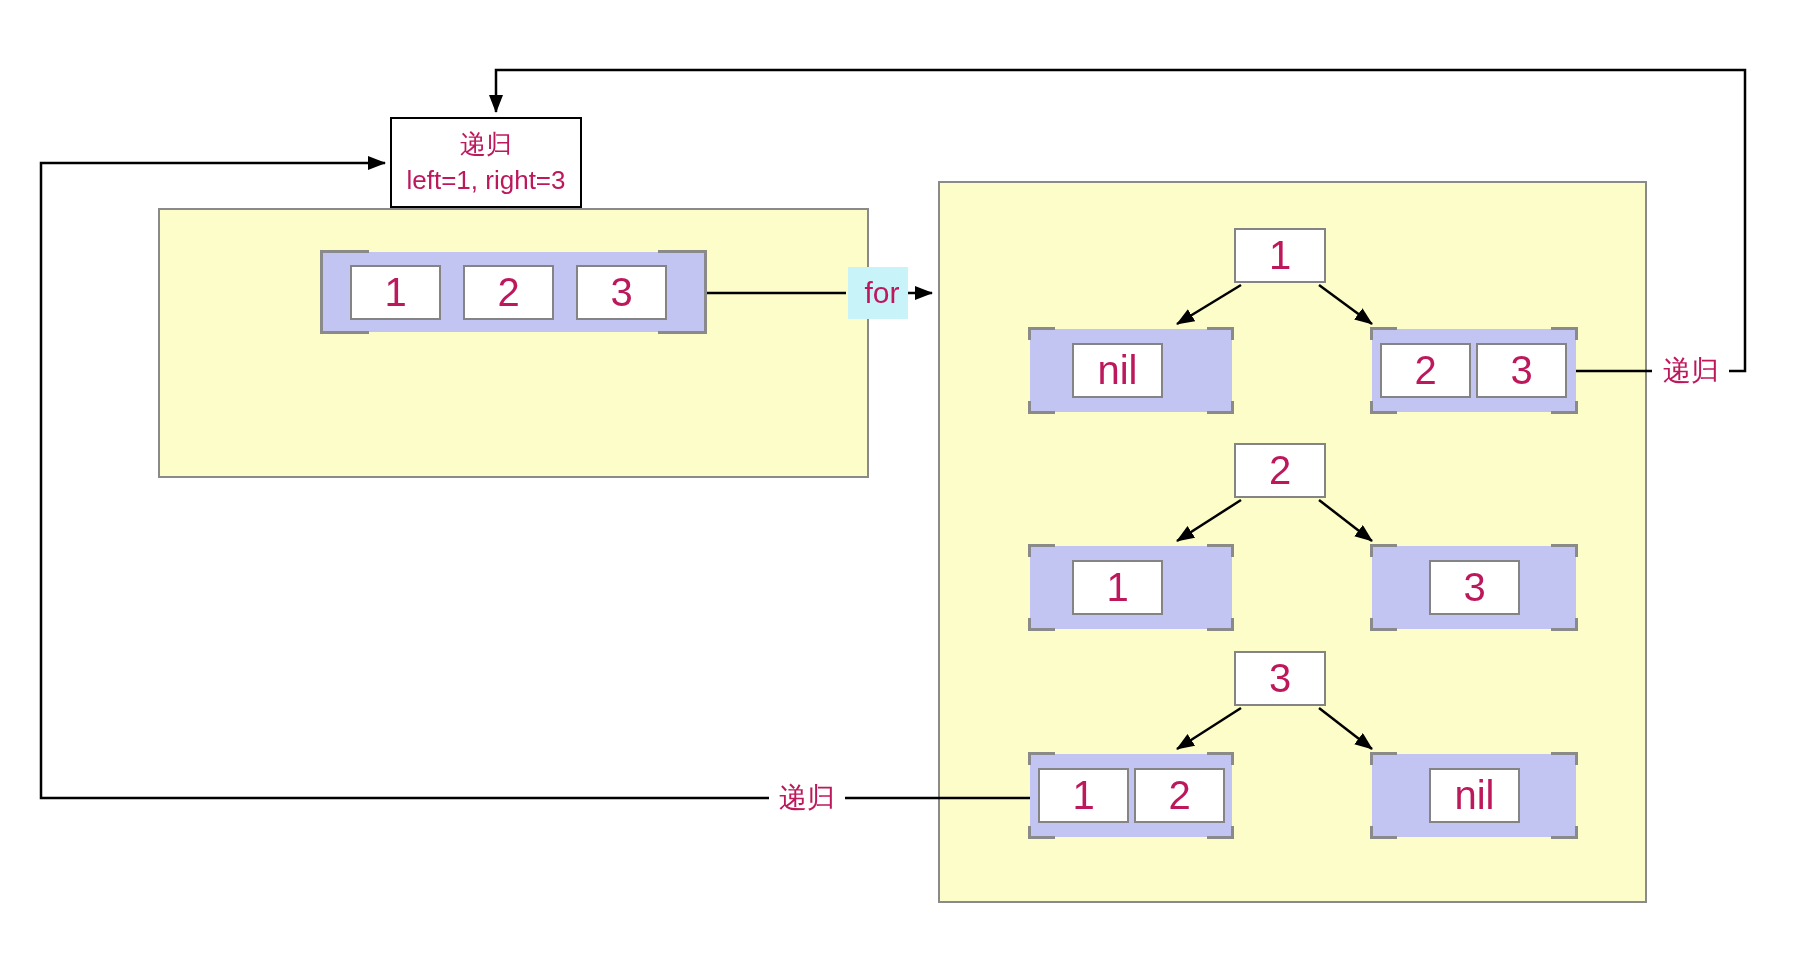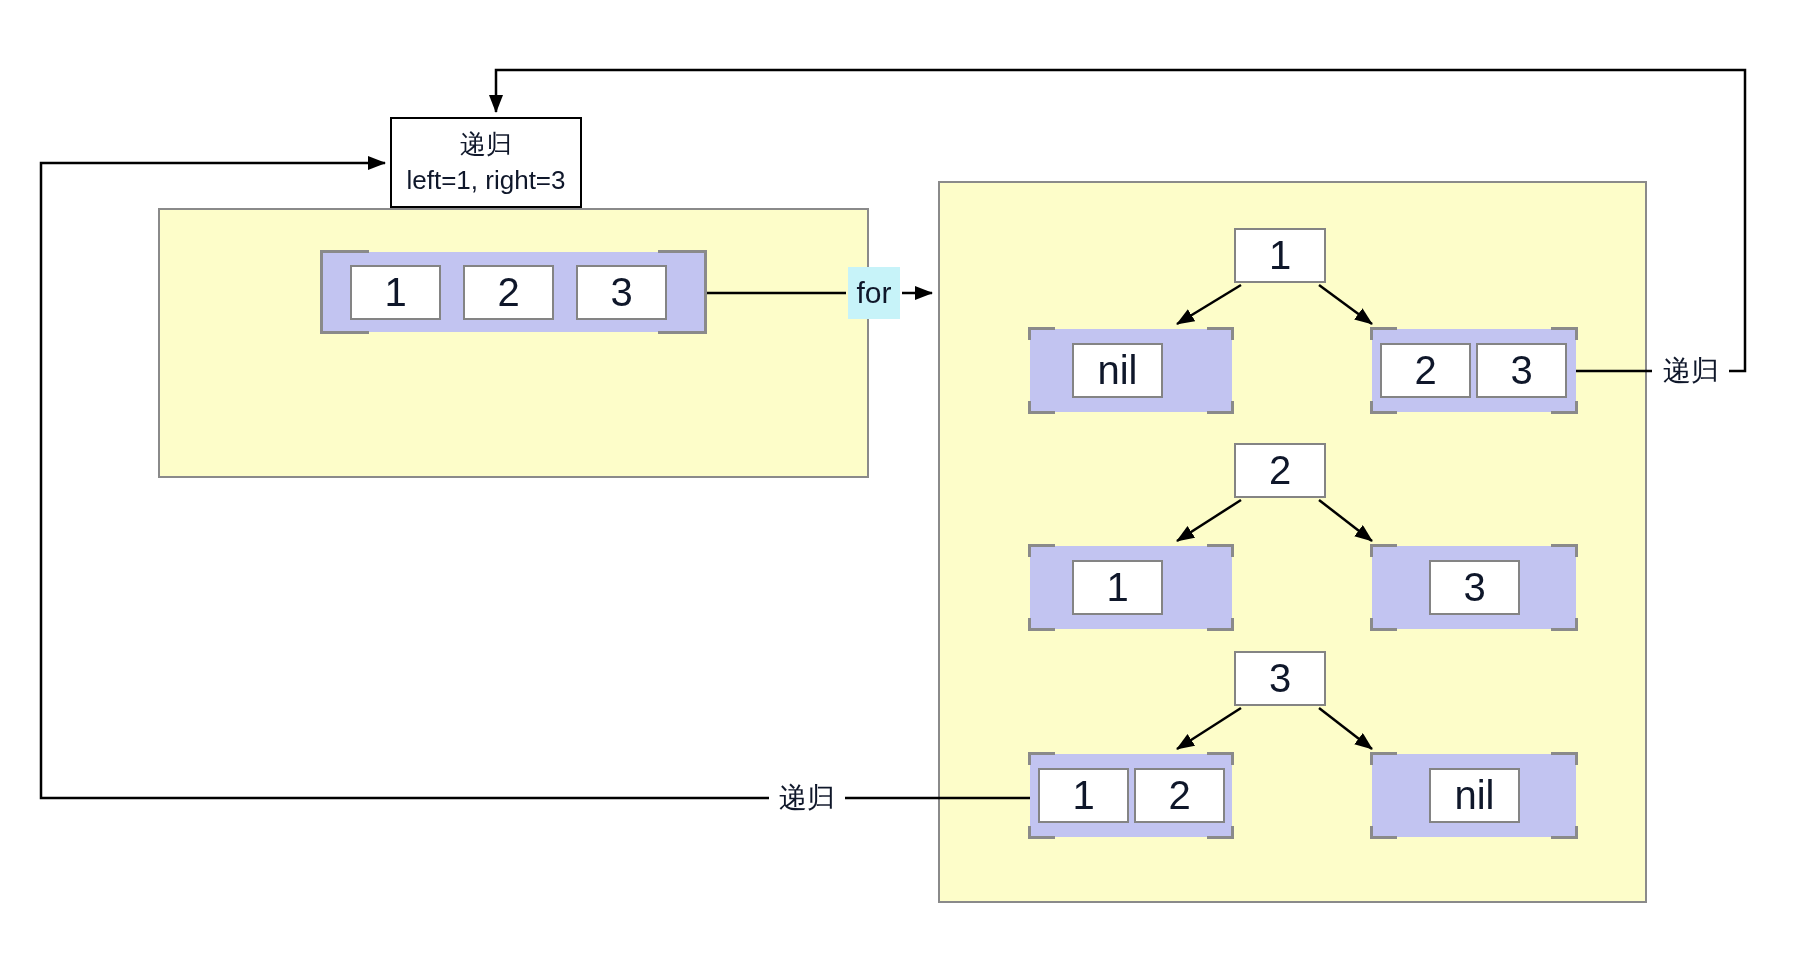--- a/index.html
+++ b/index.html
@@ -2,21 +2,21 @@
 <html style="--yellow: #FDFDC9; --purple: #C2C4F1; --cyan: #C7F3F9; --border-gray: #8a8a8a; --cell-border: #848484; --line-black: #000000;"><head>
 <meta charset="utf-8">
 <style>
   :root{
     --yellow:#FDFDC9; --purple:#C2C4F1; --cyan:#C7F3F9;
     --border-gray:#8a8a8a; --cell-border:#848484; --line-black:#000000;
   }
   html,body{margin:0;padding:0;background:#ffffff;}
   .canvas{
     position:relative;width:1806px;height:954px;background:#ffffff;overflow:hidden;
-    font-family:"Liberation Sans","DejaVu Sans",sans-serif;color:#0f172a;
+    font-family:"Liberation Sans","DejaVu Sans",sans-serif;color:#be185d;
   }
   .panel{position:absolute;background:var(--yellow);border:2px solid var(--border-gray);z-index:1;}
   .lines-svg{position:absolute;left:0;top:0;width:1806px;height:954px;z-index:2;}
   .purple-box{position:absolute;background:var(--purple);z-index:3;}
   .cell{
     position:absolute;width:91px;height:55px;background:#ffffff;border:2px solid var(--cell-border);
     display:flex;align-items:center;justify-content:center;font-size:40px;z-index:4;box-sizing:border-box;
   }
   .root-box{
     position:absolute;width:92px;height:55px;background:#ffffff;border:2px solid var(--cell-border);
@@ -32,21 +32,21 @@
   .bracket{position:absolute;top:-2px;bottom:-2px;width:46px;z-index:5;}
   .bracket.left{left:-2px;border:3px solid var(--border-gray);border-right:none;}
   .bracket.right{right:-2px;border:3px solid var(--border-gray);border-left:none;}
   .recursion-box{
     position:absolute;left:390px;top:117px;width:192px;height:91px;background:#ffffff;
     border:2px solid #000;z-index:6;display:flex;flex-direction:column;align-items:center;
     justify-content:center;font-size:26px;line-height:1.35;box-sizing:border-box;
   }
   .for-box{
     position:absolute;left:848px;top:267px;width:52px;height:52px;background:var(--cyan);
-    display:flex;align-items:center;justify-content:center;font-size:30px;z-index:6;
+    display:flex;align-items:center;justify-content:center;font-size:30px;z-index:6;padding-left:8px;
   }
   .recursion-label{
     position:absolute;width:68px;height:36px;background:#ffffff;display:flex;align-items:center;
     justify-content:center;font-size:28px;z-index:6;
   }
   .recursion-label.right{left:1657px;top:353px;}
   .recursion-label.left{left:773px;top:780px;}
 </style>
 </head>
 <body>

